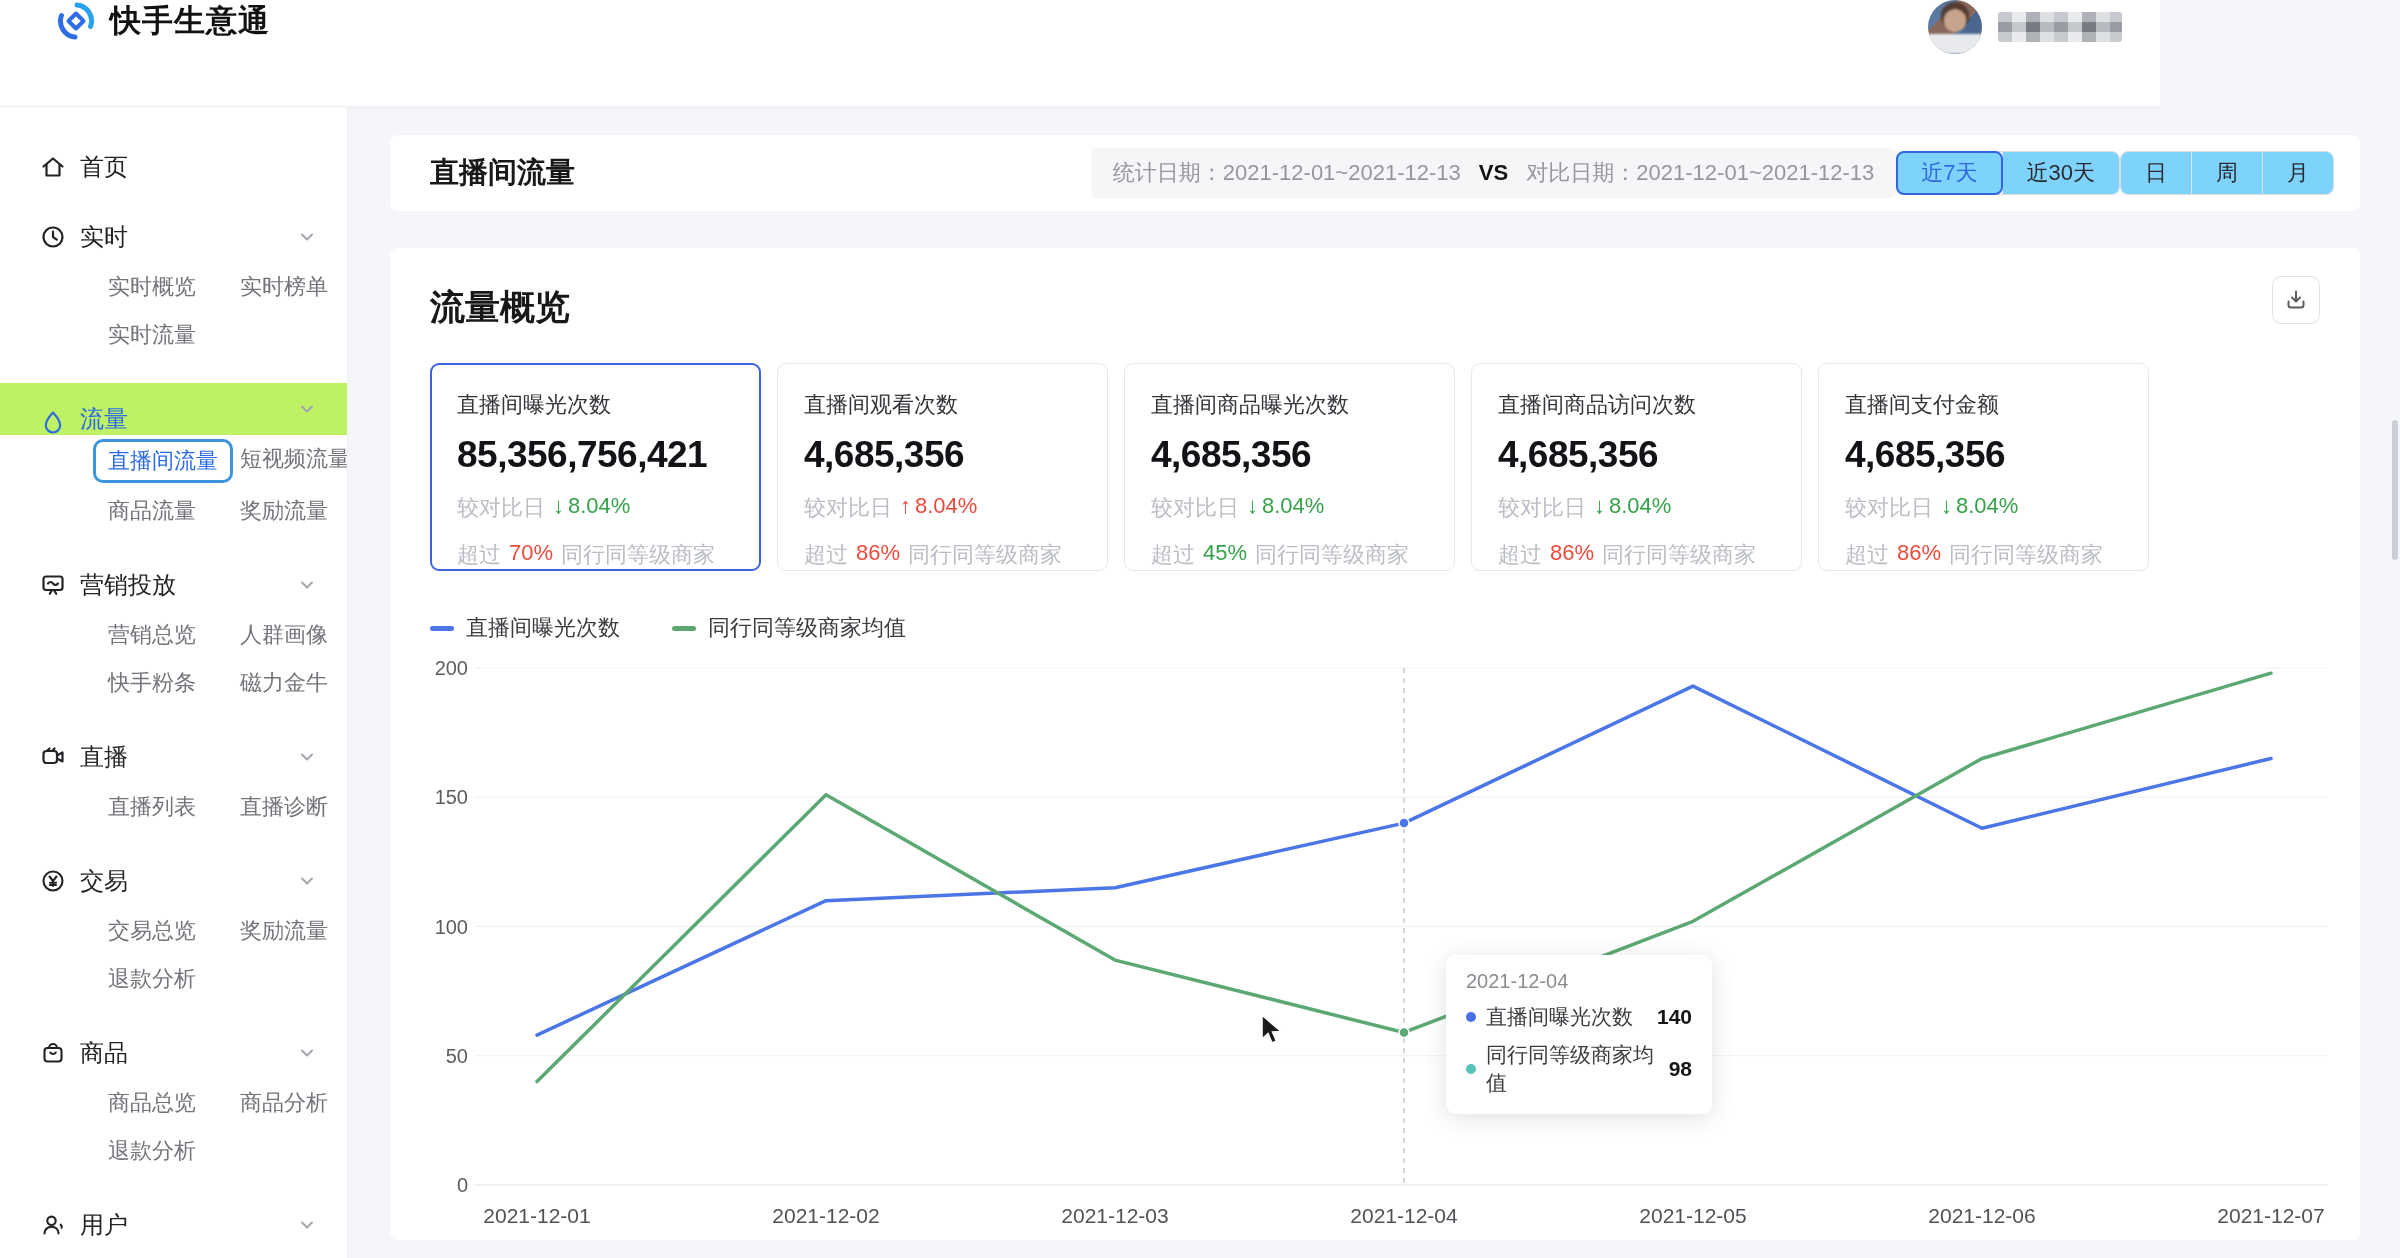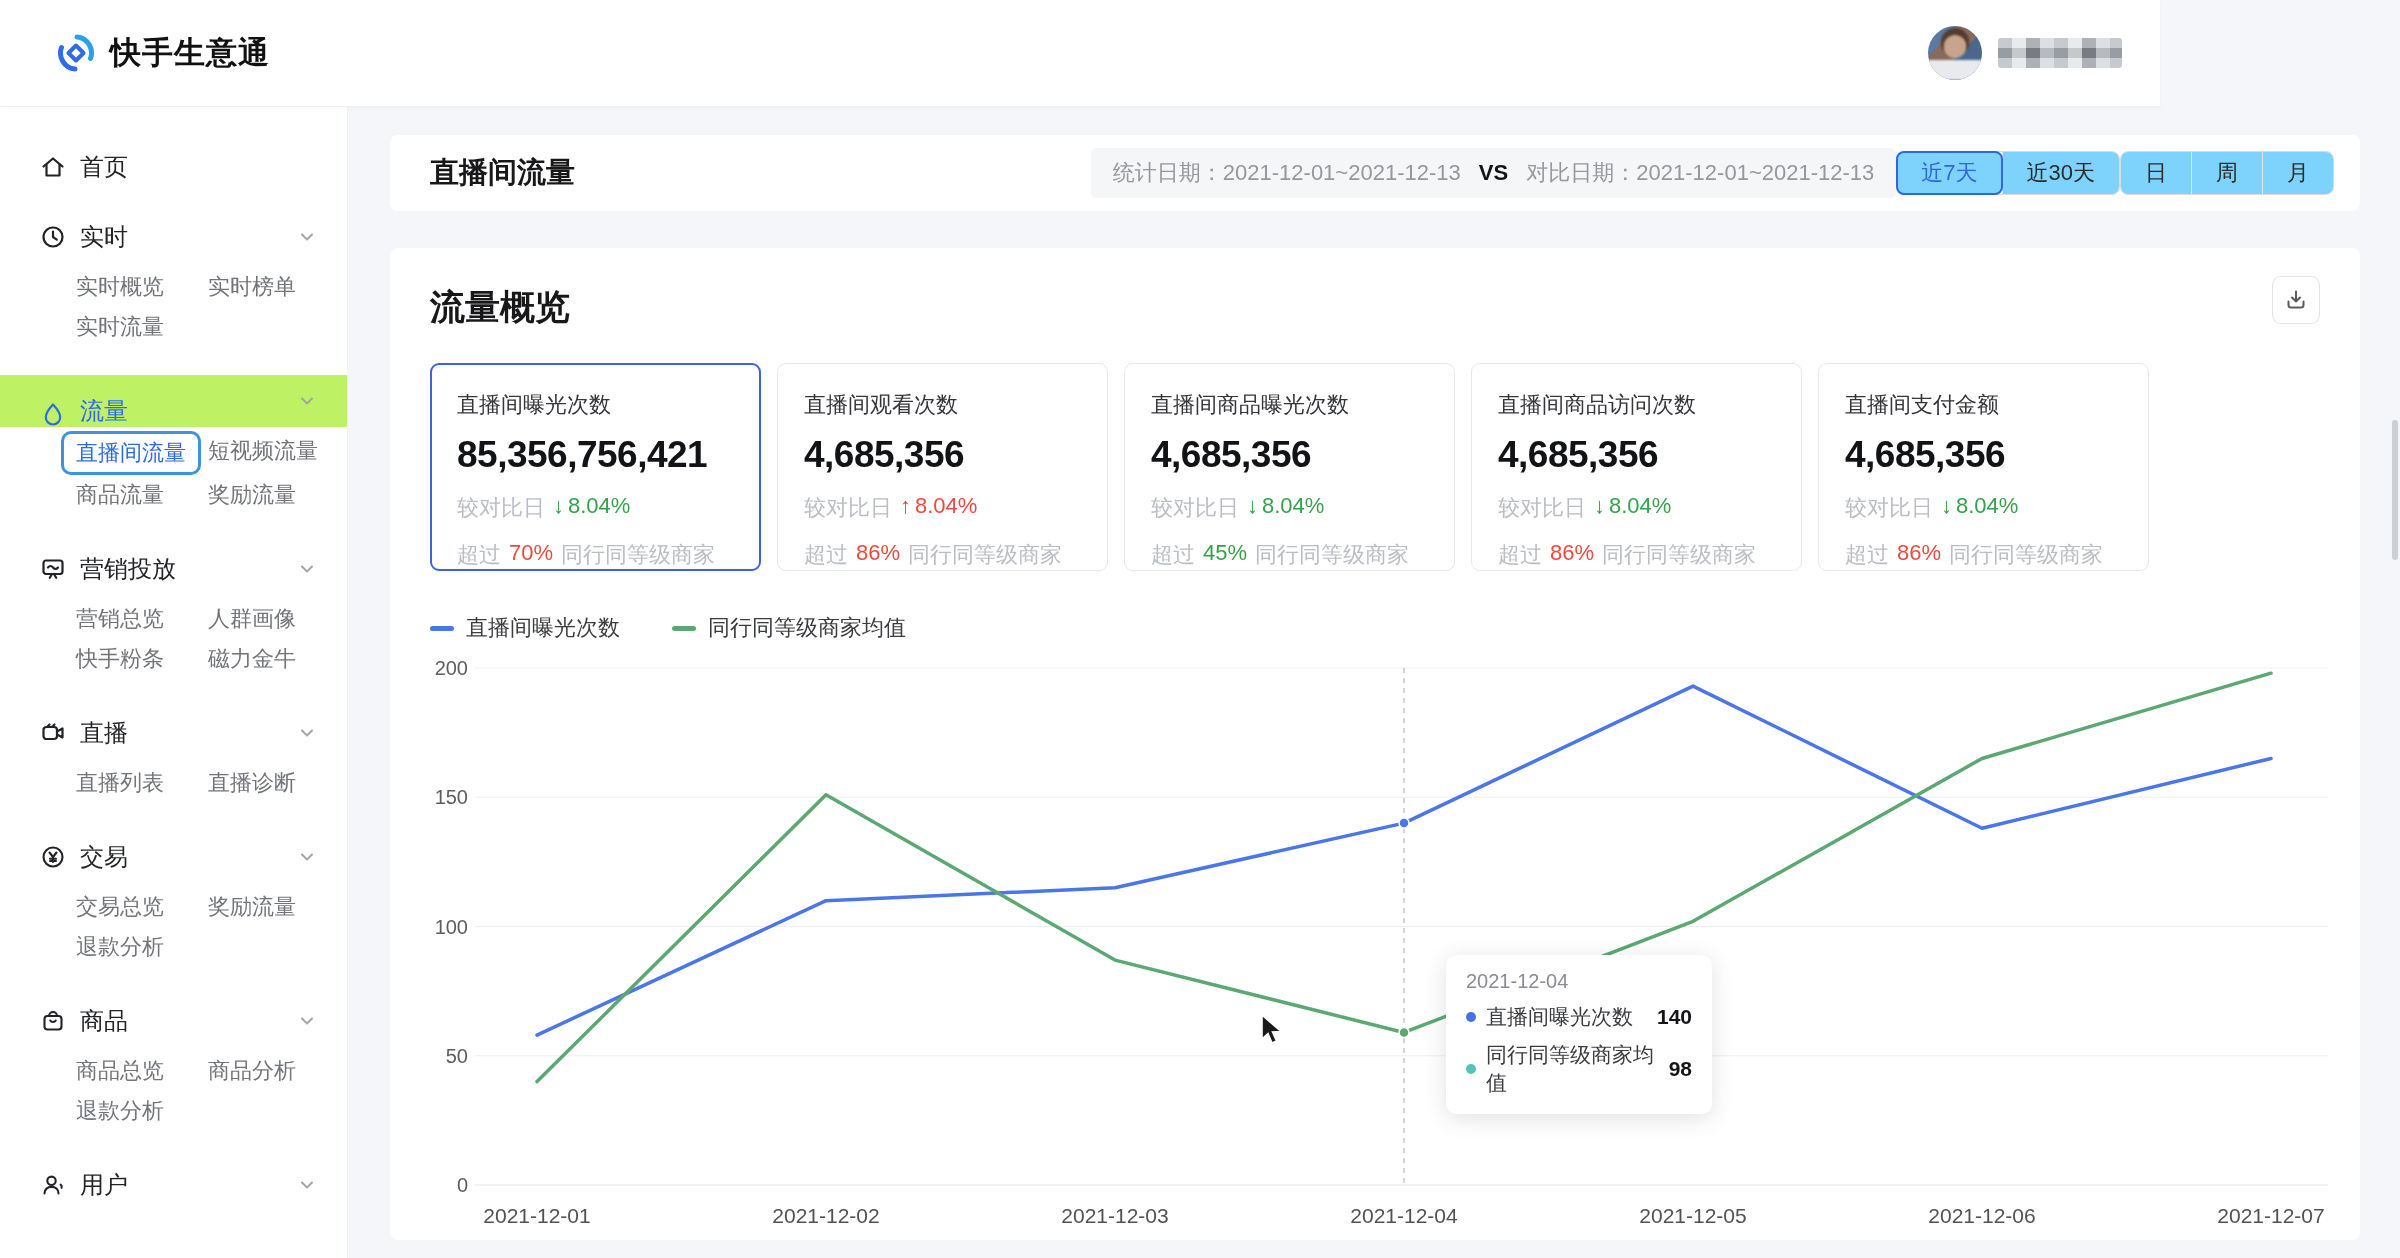--- a/index.html
+++ b/index.html
@@ -1,20 +1,20 @@
 <!DOCTYPE html>
 <html><head>
 <meta charset="utf-8">
 <style>
   * { margin:0; padding:0; box-sizing:border-box; }
   html,body { width:2400px; height:1258px; overflow:hidden; }
   body { font-family:"Liberation Sans","DejaVu Sans",sans-serif; background:#f4f6f9; color:#1f1f1f; position:relative; }
 
   
-  .header { position:absolute; left:0; top:0; width:2160px; height:107px; background:#fff; border-bottom:1px solid #eeeff2; box-shadow:0 1px 4px rgba(0,0,0,.03); z-index:30; display:flex; align-items:center; justify-content:space-between; padding:0 38px 0 56px; }
+  .header { position:absolute; left:0; top:0; width:2160px; height:107px; background:#fff; border-bottom:1px solid #eeeff2; box-shadow:0 1px 4px rgba(0,0,0,.03); z-index:30; display:flex; align-items:flex-start; justify-content:space-between; padding:0 38px 0 56px; }
   .logo { display:flex; align-items:center; gap:14px; }
   .logo svg { width:40px; height:40px; }
   .logo-text { font-size:31px; font-weight:bold; letter-spacing:1px; color:#111; }
   .user { display:flex; align-items:center; gap:16px; cursor:pointer; }
   .avatar { width:54px; height:54px; border-radius:50%; overflow:hidden;
     background:
       linear-gradient(135deg, rgba(90,120,160,.9) 0 28%, rgba(140,100,80,.85) 28% 55%, rgba(70,100,140,.9) 55% 100%);
     background-color:#6e88a8; position:relative; }
   .avatar::after{ content:""; position:absolute; inset:0;
     background:
@@ -31,21 +31,21 @@
   
   .sidebar { position:absolute; left:0; top:107px; width:348px; height:1151px; background:#fff; border-right:1px solid #f0f1f4; z-index:20; padding-top:34px; overflow:hidden; }
   .nav-row { position:relative; display:flex; align-items:center; height:52px; padding-left:40px; cursor:pointer; }
   .nav-icon { width:26px; height:26px; display:inline-flex; color:#222326; }
   .nav-icon svg { width:26px; height:26px; }
   .nav-label { font-size:24px; font-weight:500; margin-left:14px; color:#222326; }
   .chev { position:absolute; right:30px; top:50%; transform:translateY(-50%); color:#a2a5ab; display:inline-flex; }
   .chev svg { width:20px; height:20px; }
   .nav-row.active { background:#bef264;align-items:flex-end; }
   .nav-row.active .nav-label, .nav-row.active .nav-icon { color:#2c6be8; }
-  .nav-subs { display:grid; grid-template-columns:132px auto; padding:4px 0 10px 76px; }
+  .nav-subs { display:grid; grid-template-columns:132px auto; padding:4px 0 10px 108px; row-gap:8px; }
   .sub { font-size:22px; color:#72747a; height:40px; line-height:40px; cursor:pointer; white-space:nowrap; }
   .sub.sel { color:#2c6be8; font-weight:500; border:3px solid #3d94dd; border-radius:10px; padding:0 12px; margin-left:-15px; height:44px; line-height:38px; justify-self:start; }
   .nav-gap { height:18px; }
 
   
   .main { position:absolute; left:348px; top:107px; width:2052px; height:1151px; }
   .title-card { position:absolute; left:42px; top:28px; width:1970px; height:76px; background:#fff; border-radius:8px; display:flex; align-items:center; justify-content:space-between; padding:0 26px 0 40px; }
   .page-title { font-size:29px; font-weight:bold; color:#18181a; }
   .controls { display:flex; align-items:center; }
   .date-pill { background:#f5f6f8; border-radius:5px; padding:10px 22px; font-size:22px; color:#96979c; white-space:nowrap; }

